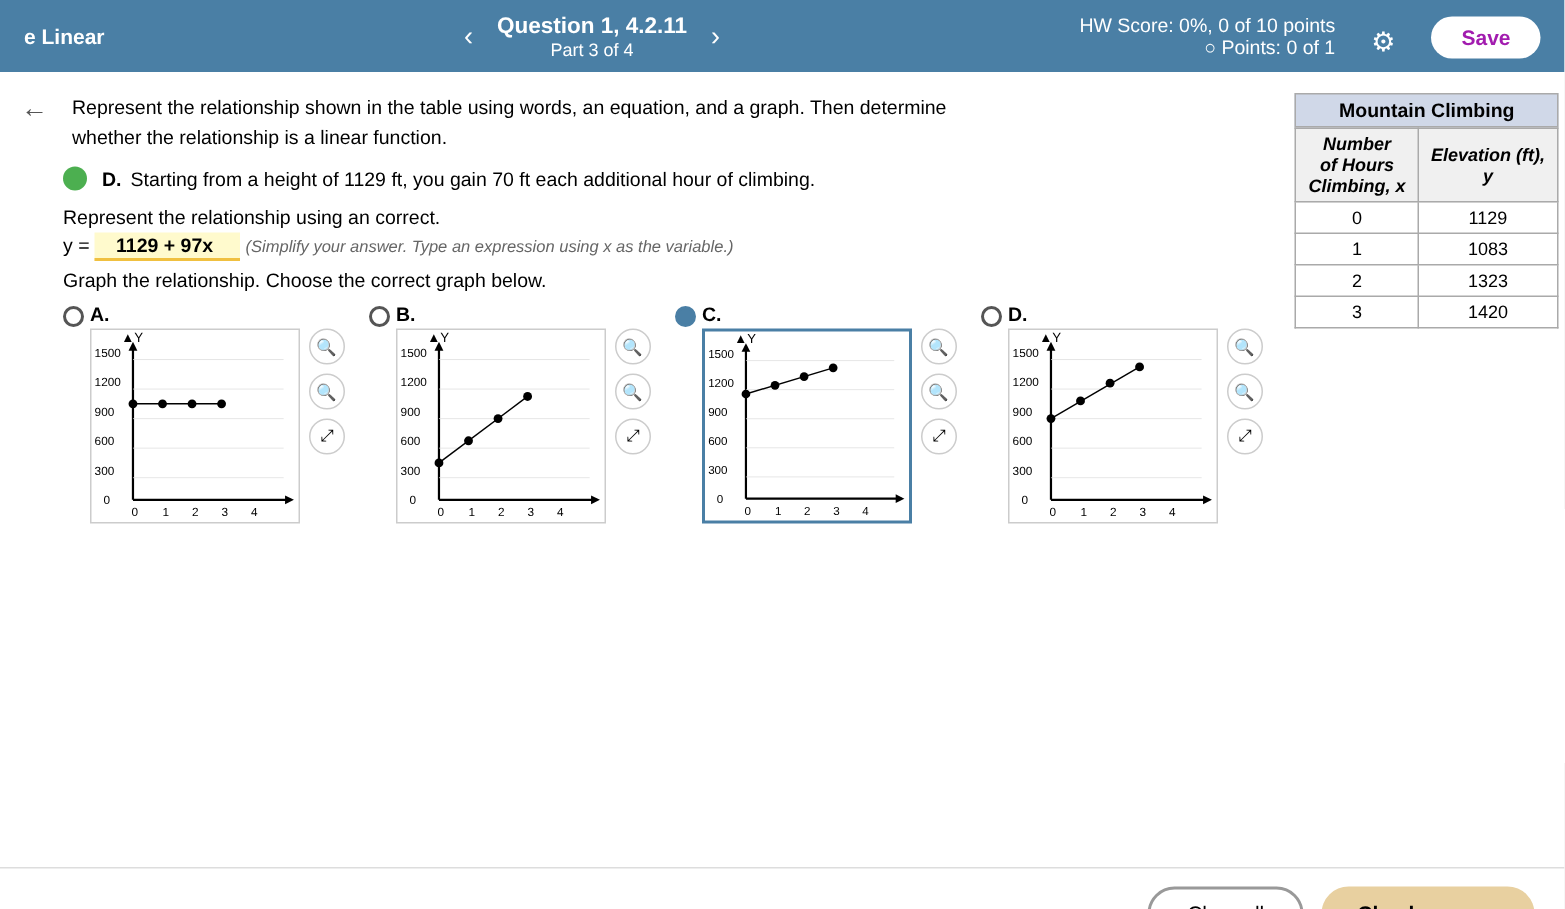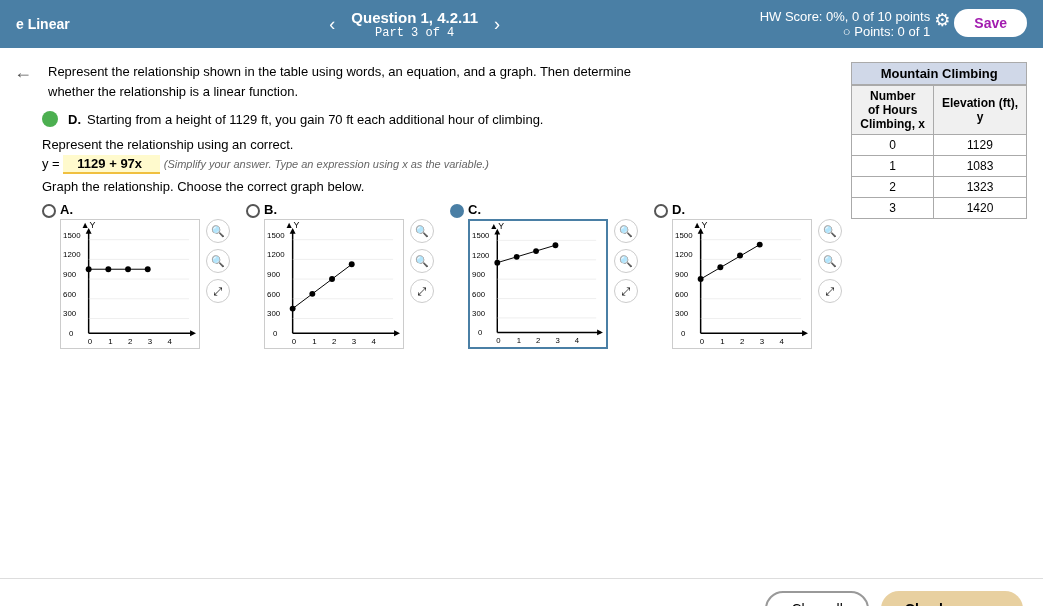--- a/index.html
+++ b/index.html
@@ -10,24 +10,24 @@
       color: white;
       display: flex;
       align-items: center;
       justify-content: space-between;
       padding: 0 16px;
       height: 48px;
     }
     .top-bar-left { display: flex; align-items: center; gap: 8px; font-size: 14px; font-weight: bold; }
     .top-bar-center { text-align: center; }
     .top-bar-center .q-title { font-weight: bold; font-size: 15px; }
-    .top-bar-center .q-sub { font-size: 12px; font-family: Liberation Mono, monospace; }
+    .top-bar-center .q-sub { font-size: 12px; }
     .top-bar-center-wrapper { display: flex; align-items: center; gap: 8px; }
     .nav-btn { background: none; border: none; color: white; font-size: 18px; cursor: pointer; padding: 2px 8px; }
-    .top-bar-right { display: flex; align-items: flex-start; gap: 4px; }
+    .top-bar-right { display: flex; align-items: flex-end; gap: 24px; }
     .hw-score { text-align: right; font-size: 13px; }
     .save-btn {
       background: white;
       color: #a21caf;
       border: none;
       border-radius: 20px;
       padding: 6px 20px;
       font-size: 14px;
       font-weight: bold;
       cursor: pointer;
@@ -44,37 +44,37 @@
     .back-btn { font-size: 18px; color: #555; cursor: pointer; margin-right: 8px; display: inline-block; }
 
     .problem-header { display: flex; align-items: flex-start; gap: 8px; margin-bottom: 10px; }
     .problem-text { font-size: 13px; line-height: 1.5; max-width: 620px; }
 
     .mountain-table {
       border-collapse: collapse;
       font-size: 12px;
       margin-left: auto;
       position: absolute;
-      right: 16px;
+      right: 4px;
       top: 14px;
     }
     .mountain-table caption {
       font-weight: bold;
       font-size: 13px;
       text-align: center;
       background: #d0d8e8;
       padding: 3px;
       border: 1px solid #aaa;
     }
     .mountain-table th, .mountain-table td {
       border: 1px solid #aaa;
       padding: 3px 8px;
       text-align: center;
     }
-    .mountain-table th { background: #f0f0f0; }
+    .mountain-table th { background: #f0f0f0; font-style: italic; }
 
     .answer-section { margin-top: 10px; margin-left: 28px; }
     .answer-d { display: flex; align-items: center; gap: 6px; margin-bottom: 10px; }
     .check-circle { width: 16px; height: 16px; border-radius: 50%; background: #4caf50; display: inline-block; margin-right: 4px; }
 
     .equation-section { margin-bottom: 8px; font-size: 13px; }
     .equation-label { margin-bottom: 4px; }
     .eq-highlight { background: #fffacd; border-bottom: 2px solid #f0c040; padding: 1px 14px; font-weight: bold; }
     .eq-note { font-size: 11px; color: #666; font-style: italic; margin-left: 4px; }
 

